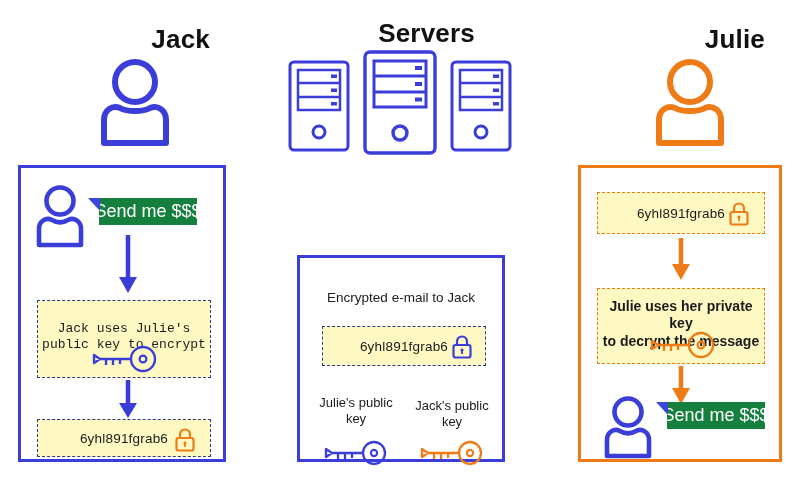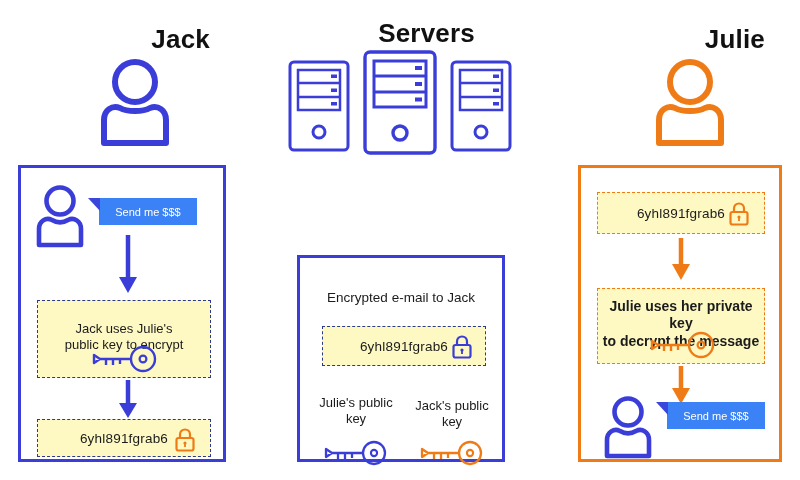--- a/index.html
+++ b/index.html
@@ -74,23 +74,23 @@
     font-size:13px;
     color:#1b1b1b;
     text-align:center;
     line-height:1.25;
     white-space:pre-line;
   }
 
   
   .bubble{
     position:absolute;
-    background:#3b82f6;
+    background:#15803d;
     color:#ffffff;
-    font-size:11px;
+    font-size:18px;
     display:flex;
     align-items:center;
     justify-content:center;
     padding:0 12px;
     box-sizing:border-box;
     white-space:nowrap;
   }
   .bubble:before{
     content:"";
     position:absolute;
@@ -178,21 +178,21 @@
     <div class="bubble" style="left:78px;top:30px;width:98px;height:27px;">Send me $$$</div>
 
     <div class="abs" style="left:95px;top:67px;">
       <svg width="24" height="60" viewBox="0 0 24 60">
         <line x1="12" y1="0" x2="12" y2="45" stroke="#3a3dd8" stroke-width="4.5"></line>
         <path d="M3 42 L12 58 L21 42 Z" fill="#3a3dd8"></path>
       </svg>
     </div>
 
     <div class="dbox dbox-blue" style="left:16px;top:132px;width:174px;height:78px;">
-      <div class="dtext" style="margin-top:-4px;">Jack uses Julie's
+      <div class="dtext" style="margin-top:-4px;font-family:Liberation Mono, monospace;">Jack uses Julie's
 public key to encrypt</div>
       <div class="abs" style="left:52px;top:44px;">
         <svg width="70" height="28" viewBox="0 0 70 28">
           <circle cx="53" cy="14" r="12" fill="none" stroke="#3a3dd8" stroke-width="2.4"></circle>
           <circle cx="53" cy="14" r="3.4" fill="none" stroke="#3a3dd8" stroke-width="2.2"></circle>
           <path d="M41 14 L10 14 L4 10 L4 18 L10 14" fill="none" stroke="#3a3dd8" stroke-width="2.4" stroke-linejoin="round"></path>
           <line x1="16" y1="14" x2="16" y2="20" stroke="#3a3dd8" stroke-width="2.4"></line>
           <line x1="23" y1="14" x2="23" y2="20" stroke="#3a3dd8" stroke-width="2.4"></line>
           <line x1="30" y1="14" x2="30" y2="19" stroke="#3a3dd8" stroke-width="2.4"></line>
         </svg>

